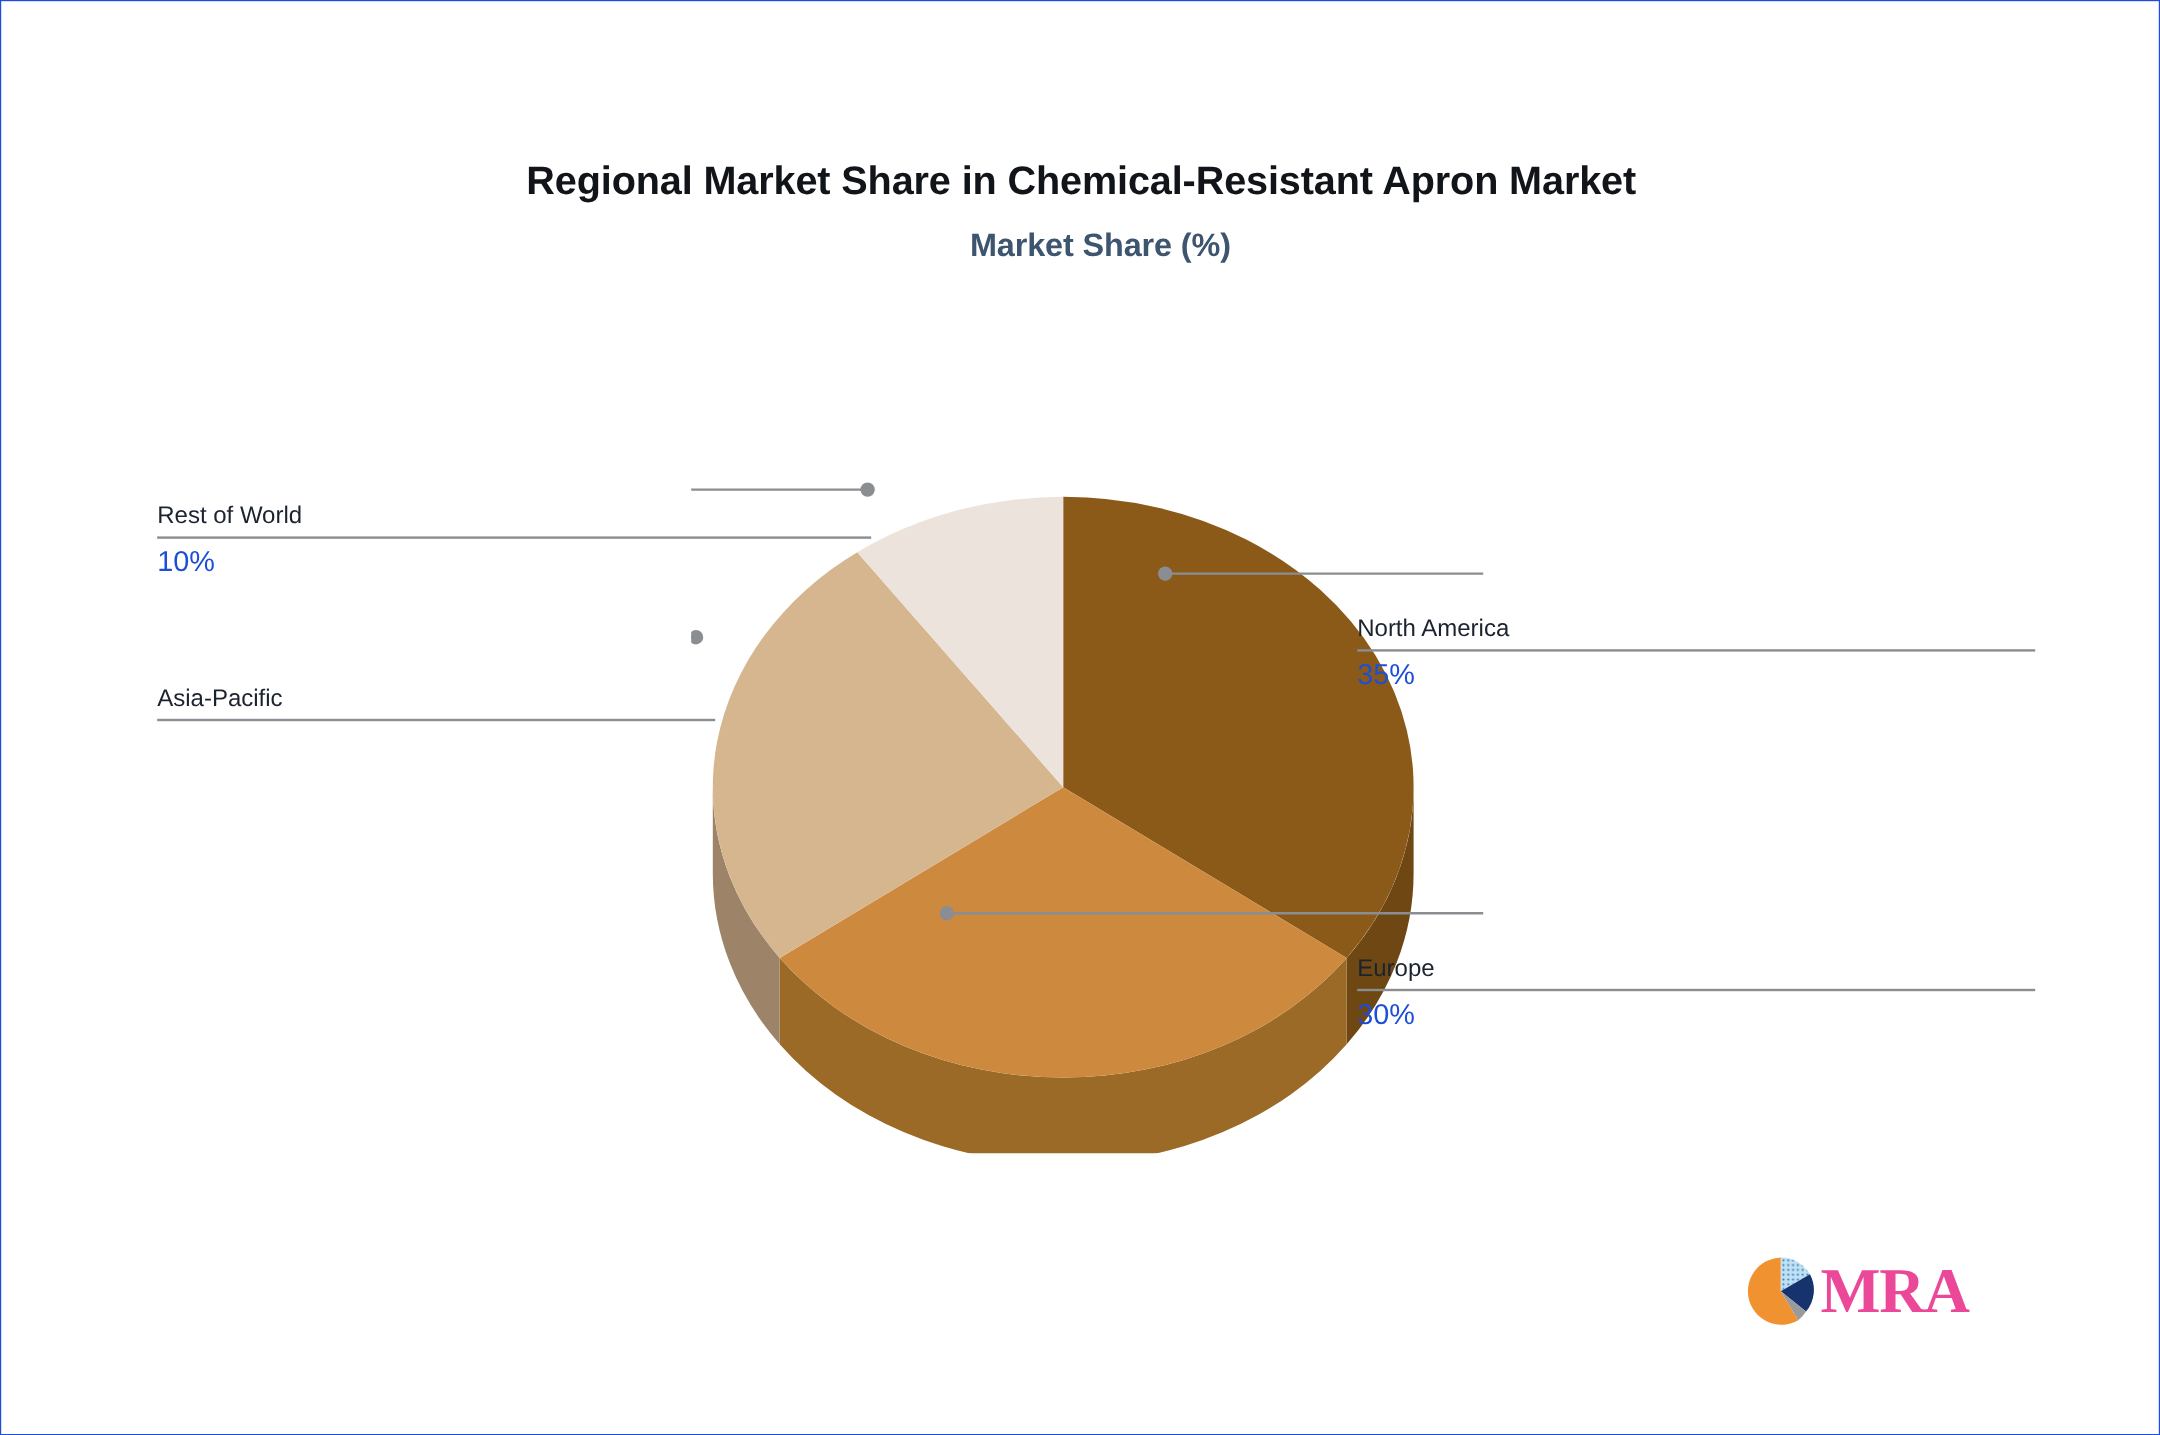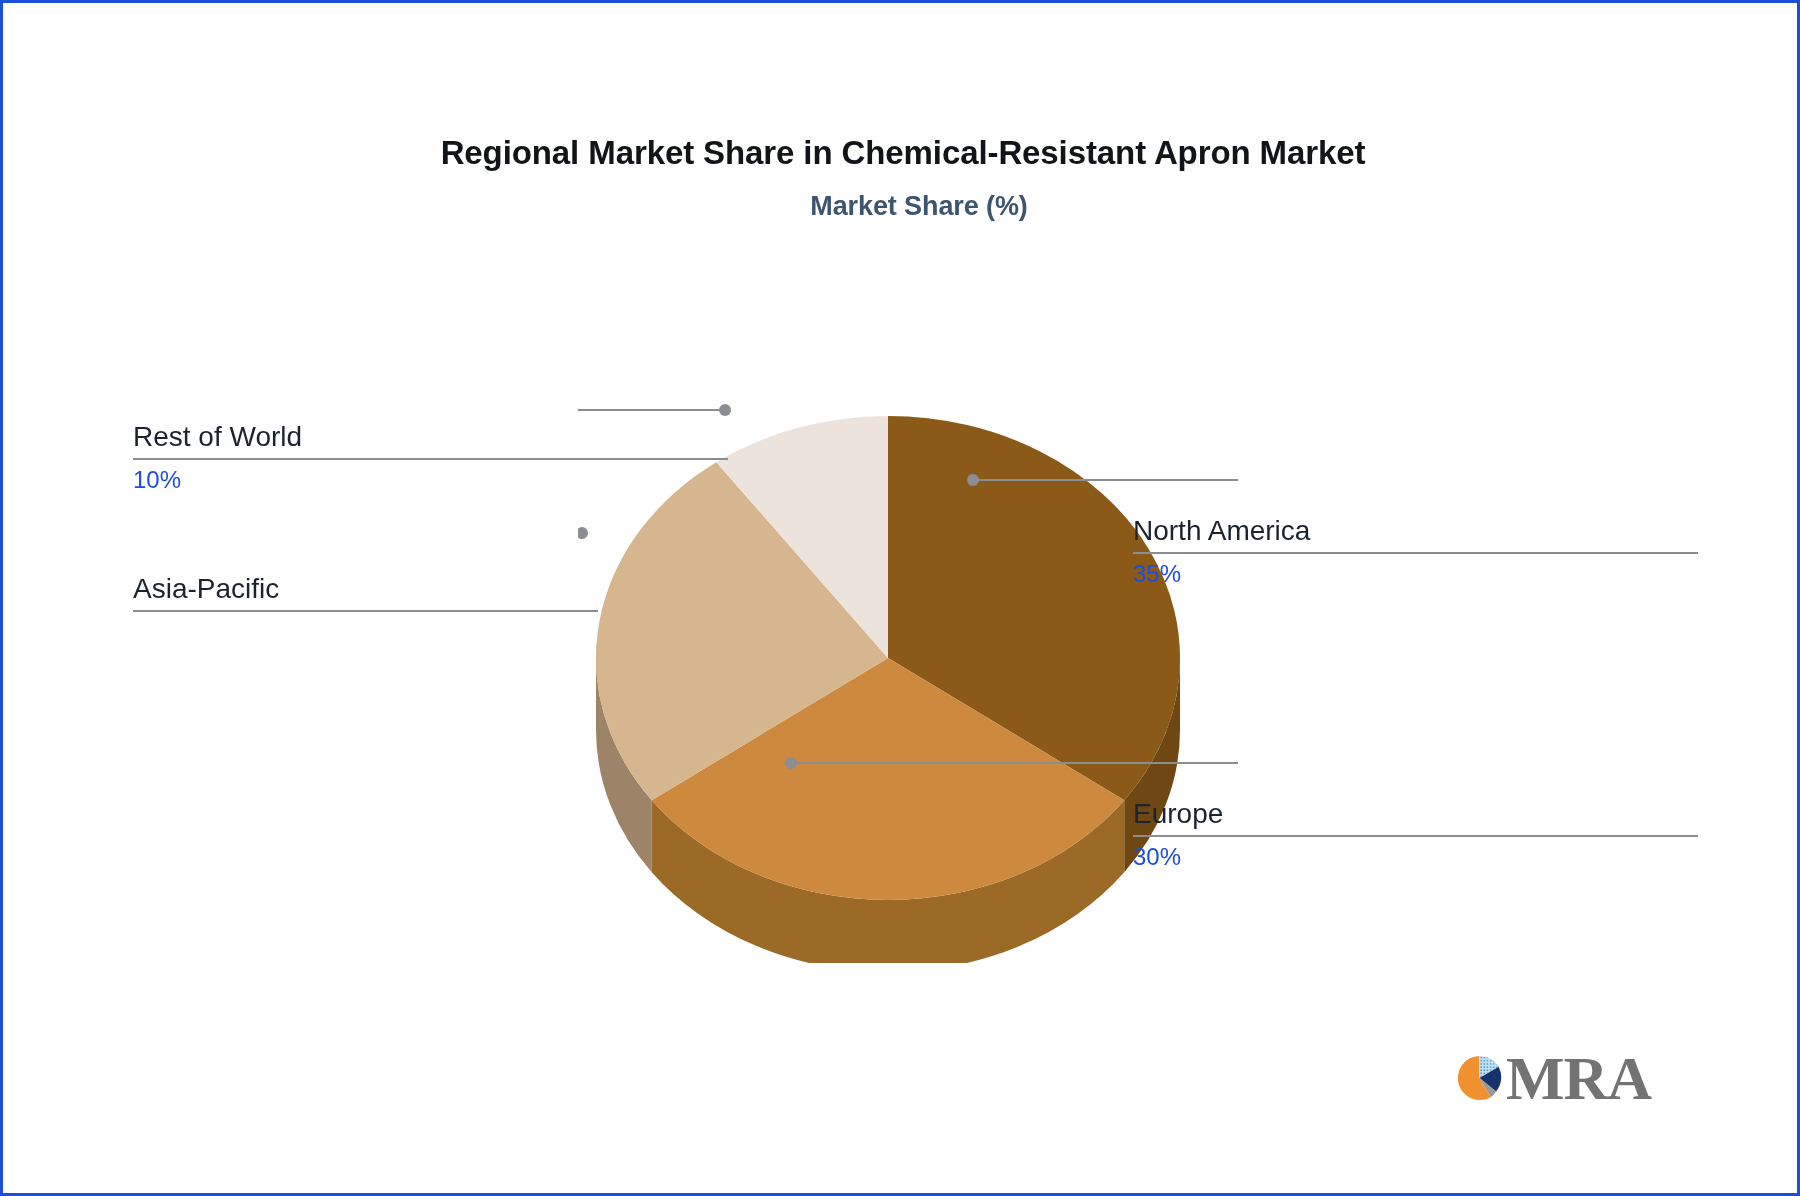--- a/index.html
+++ b/index.html
@@ -12,21 +12,21 @@
     height: 1196px;
     position: relative;
     overflow: hidden;
     font-family: "Liberation Sans", sans-serif;
     background: #ffffff;
   }
   #canvas {
     position: absolute;
     inset: 0;
     background: #ffffff;
-    border: 3px solid #1d4ed8;
+    border: 1px solid #1d4ed8;
     box-sizing: border-box;
     padding-left: 11px;
   }
 
   
   #title-block {
     position: absolute;
     top: 130px;
     left: 0;
     width: 1800px;
@@ -56,21 +56,21 @@
     width: 660px;
     height: 600px;
   }
   #pie-svg { display:block; }
 
   
   .callout {
     position: absolute;
   }
   .callout .name {
-    font-size: 28px;
+    font-size: 20px;
     color: #1c2330;
     white-space: nowrap;
     line-height: 1.15;
   }
   .callout .rule {
     height: 2px;
     background: #8a8d92;
     margin-top: 5px;
   }
   .callout .value {
@@ -102,23 +102,23 @@
     top: 1038px;
     width: 196px;
     height: 74px;
     display: flex;
     align-items: center;
     gap: 2px;
   }
   #logo-mark { display:block; }
   #logo-text {
     font-family: "Liberation Serif", serif;
-    font-size: 62px;
+    font-size: 53px;
     font-weight: bold;
-    color: #737373;
+    color: #ec4899;
     line-height: 1;
     letter-spacing: -1px;
   }
 </style>
 </head>
 <body>
 
 <div id="canvas">
 
   <div id="title-block">

